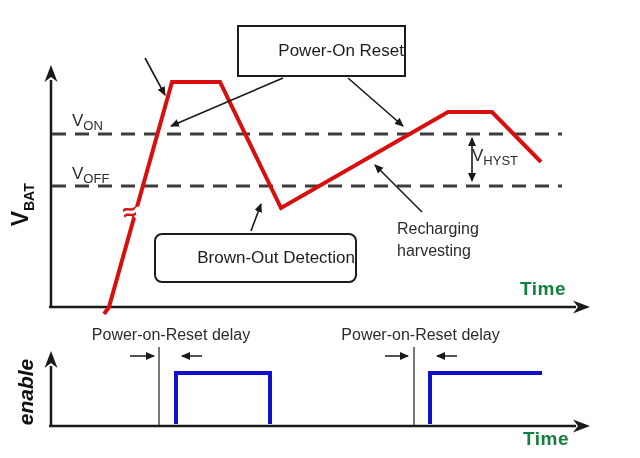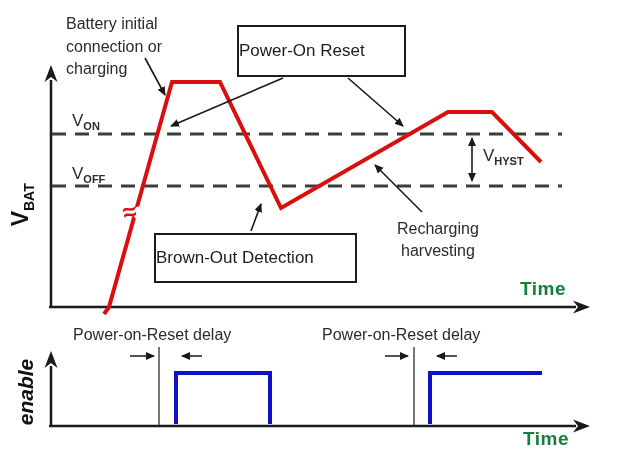--- a/index.html
+++ b/index.html
@@ -5,31 +5,31 @@
   html,body{margin:0;padding:0;background:#fff;}
   .stage{
     position:relative;width:640px;height:458px;background:#ffffff;
     font-family:"Liberation Sans",sans-serif;color:#2b2b2b;overflow:hidden;
   }
   .stage svg{position:absolute;left:0;top:0;}
   .txt{position:absolute;white-space:nowrap;}
   .note{font-size:16px;line-height:22.5px;color:#2b2b2b;}
   .bx{
     position:absolute;border:2px solid #1c1c1c;background:#fff;
-    display:flex;align-items:center;justify-content:flex-start;
+    display:flex;align-items:center;justify-content:flex-end;
     font-size:17px;color:#1c1c1c;
   }
   .vlab{font-size:17px;color:#2b2b2b;}
-  .vlab sub{font-size:11px;font-weight:bold;}
+  .vlab sub{font-size:13px;}
   .time-label{font-weight:bold;font-size:19px;color:#15803d;letter-spacing:0.5px;}
   .rot{position:absolute;transform:rotate(-90deg);text-align:center;white-space:nowrap;}
   .vbat{font-weight:bold;font-size:23px;color:#111;}
   .vbat sub{font-size:14px;}
   .enable{font-weight:bold;font-style:italic;font-size:21px;color:#111;}
-  .delay{font-size:16px;color:#2b2b2b;text-align:left;}
+  .delay{font-size:16px;color:#2b2b2b;text-align:center;}
   .break-sym{
     position:absolute;color:#d90f0f;font-size:24px;font-weight:bold;
     transform:rotate(-12deg);line-height:1;
   }
 </style>
 </head>
 <body>
 
 <div class="stage">
 
@@ -73,43 +73,38 @@
 
     <line x1="130" y1="356" x2="154" y2="356" stroke="#1a1a1a" stroke-width="1.5" marker-end="url(#m-arrow)"></line>
     <line x1="202" y1="356" x2="182" y2="356" stroke="#1a1a1a" stroke-width="1.5" marker-end="url(#m-arrow)"></line>
     <line x1="385" y1="356" x2="408" y2="356" stroke="#1a1a1a" stroke-width="1.5" marker-end="url(#m-arrow)"></line>
     <line x1="457" y1="356" x2="437" y2="356" stroke="#1a1a1a" stroke-width="1.5" marker-end="url(#m-arrow)"></line>
 
     <polyline points="176,424 176,373 270,373 270,424" fill="none" stroke="#1010cc" stroke-width="4" stroke-linejoin="miter"></polyline>
     <polyline points="430,424 430,373 542,373" fill="none" stroke="#1010cc" stroke-width="4" stroke-linejoin="miter"></polyline>
   </svg>
 
-  <div class="txt note" style="left:66px;top:13px;">
-    <div>Battery initial</div>
-    <div>connection or</div>
-    <div>charging</div>
-  </div>
 
   <div class="bx" style="left:237px;top:25px;width:165px;height:48px;">
     <span>Power-On Reset</span>
   </div>
 
   <div class="txt vlab" style="left:72px;top:111px;"><span>V</span><sub>ON</sub></div>
 
   <div class="txt vlab" style="left:72px;top:164px;"><span>V</span><sub>OFF</sub></div>
 
-  <div class="txt vlab" style="left:483px;top:146px;"><span>V</span><sub>HYST</sub></div>
+  <div class="txt vlab" style="left:472px;top:146px;"><span>V</span><sub>HYST</sub></div>
 
   <div class="break-sym" style="left:123px;top:200px;">≈</div>
 
-  <div class="bx" style="left:154px;top:233px;width:199px;height:46px;">
+  <div class="bx" style="left:154px;top:233px;width:199px;height:46px;border-radius:8px;">
     <span>Brown-Out Detection</span>
   </div>
 
-  <div class="txt note" style="left:397px;top:218px;line-height:22px;text-align:center;">
+  <div class="txt note" style="left:397px;top:218px;line-height:22px;">
     <div>Recharging</div>
     <div>harvesting</div>
   </div>
 
   <div class="txt time-label" style="left:520px;top:278px;">Time</div>
 
   <div class="rot vbat" style="left:-18px;top:190px;width:80px;"><span>V</span><sub>BAT</sub></div>
 
   <div class="txt delay" style="left:73px;top:326px;width:196px;">Power-on-Reset delay</div>
   <div class="txt delay" style="left:322px;top:326px;width:197px;">Power-on-Reset delay</div>

